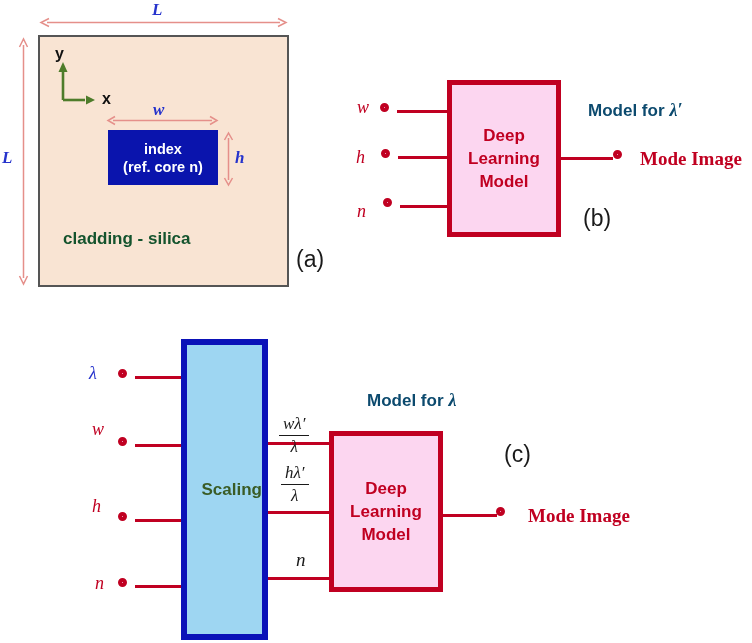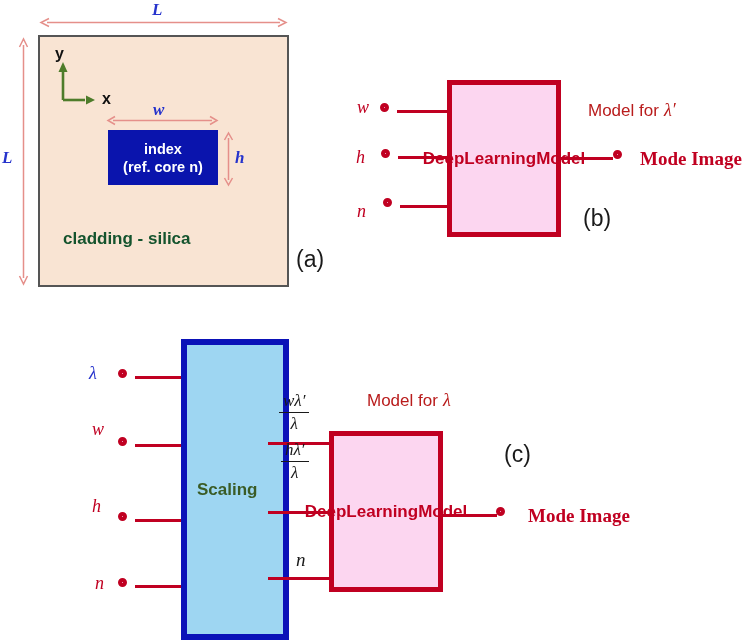--- a/index.html
+++ b/index.html
@@ -9,46 +9,46 @@
   .abs { position:absolute; }
 
   
   .math { font-family:"Liberation Serif","DejaVu Serif",serif; font-style:italic; }
   .blue-math { color:#2633cc; font-weight:bold; font-size:17px; }
   .crimson-math { color:#c00021; font-size:18px; }
   .node { position:absolute; width:9px; height:9px; border:4.5px solid #c00021;
           border-radius:50%; background:#fac9ea; }
   .wire { position:absolute; height:3px; background:#c00021; }
   .dlm-box { position:absolute; background:#fcd6f0; border:5px solid #c00021;
-             display:flex; flex-direction:row; align-items:center; justify-content:center;
+             display:flex; flex-direction:column; align-items:center; justify-content:center;
              color:#c00021; font-weight:bold; font-size:17px; line-height:23px; text-align:center; }
-  .caption { position:absolute; color:#b91c1c; font-weight:normal; font-size:17px; white-space:nowrap; }
+  .caption { position:absolute; color:#0c4a6e; font-weight:bold; font-size:17px; white-space:nowrap; }
   .caption .sym { font-family:"Liberation Serif","DejaVu Serif",serif; font-style:italic;
                   font-size:18px; margin-left:5px; }
   .mode-image { position:absolute; font-family:"Liberation Serif","DejaVu Serif",serif;
                 font-weight:bold; font-size:19px; color:#c00021; white-space:nowrap; }
   .panel-tag { position:absolute; font-size:23px; color:#1a1a1a; }
 
   
   .square { position:absolute; left:38px; top:35px; width:251px; height:252px;
             background:#f9e4d3; border:2px solid #555; }
   .core { position:absolute; left:108px; top:130px; width:110px; height:55px;
           background:#0a14ad; color:#fff; font-weight:bold; font-size:14.5px; line-height:18px;
           display:flex; flex-direction:column; align-items:center; justify-content:center; text-align:center; }
   .axis-label { position:absolute; color:#111; font-weight:bold; font-size:16px; }
   .cladding { position:absolute; left:63px; top:229px; color:#14532d; font-weight:bold; font-size:17px; white-space:nowrap; }
 
   
-  .scaling-box { position:absolute; left:181px; top:339px; width:108px; height:301px;
+  .scaling-box { position:absolute; left:181px; top:339px; width:87px; height:301px;
                  background:#9ed6f2; border:6px solid #0b12b8;
-                 display:flex; align-items:center; justify-content:flex-start;
+                 display:flex; align-items:center; justify-content:flex-end;
                  color:#3a5c26; font-weight:bold; font-size:17px;padding-left:10px; }
   .frac { position:absolute; text-align:center; color:#1a1a1a; font-size:17px;
           font-family:"Liberation Serif","DejaVu Serif",serif; font-style:italic; }
-  .frac .num { display:block; padding:0 4px 1px 4px; border-bottom:1.6px solid #1a1a1a; }
+  .frac .num { display:block; padding:0 4px 1px 4px; border-bottom:1.6px solid #1a1a1a;margin-top:23px; }
   .frac .den { display:block; padding-top:1px; }
   .mid-n { position:absolute; font-size:19px; color:#1a1a1a;
            font-family:"Liberation Serif","DejaVu Serif",serif; font-style:italic; }
 </style>
 </head>
 <body>
 
 <div id="canvas">
 
   <div>

